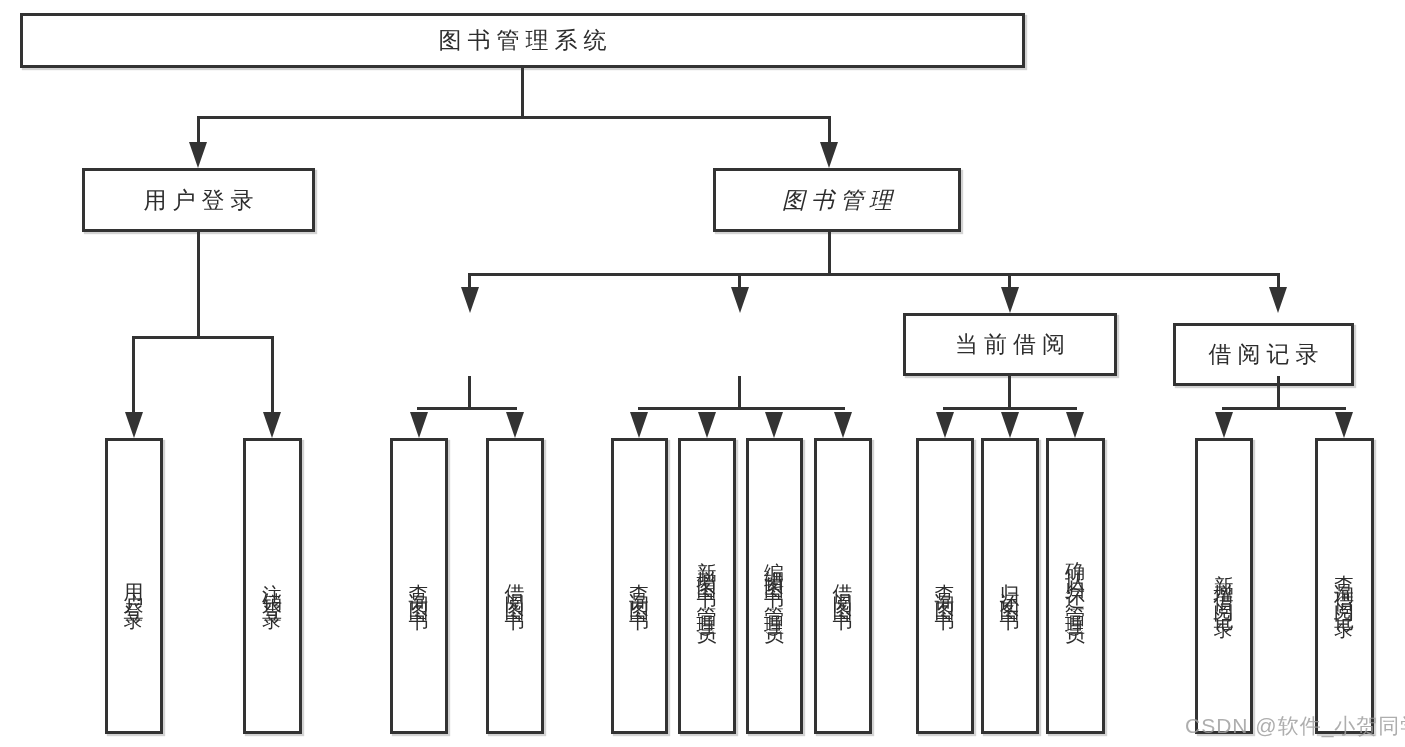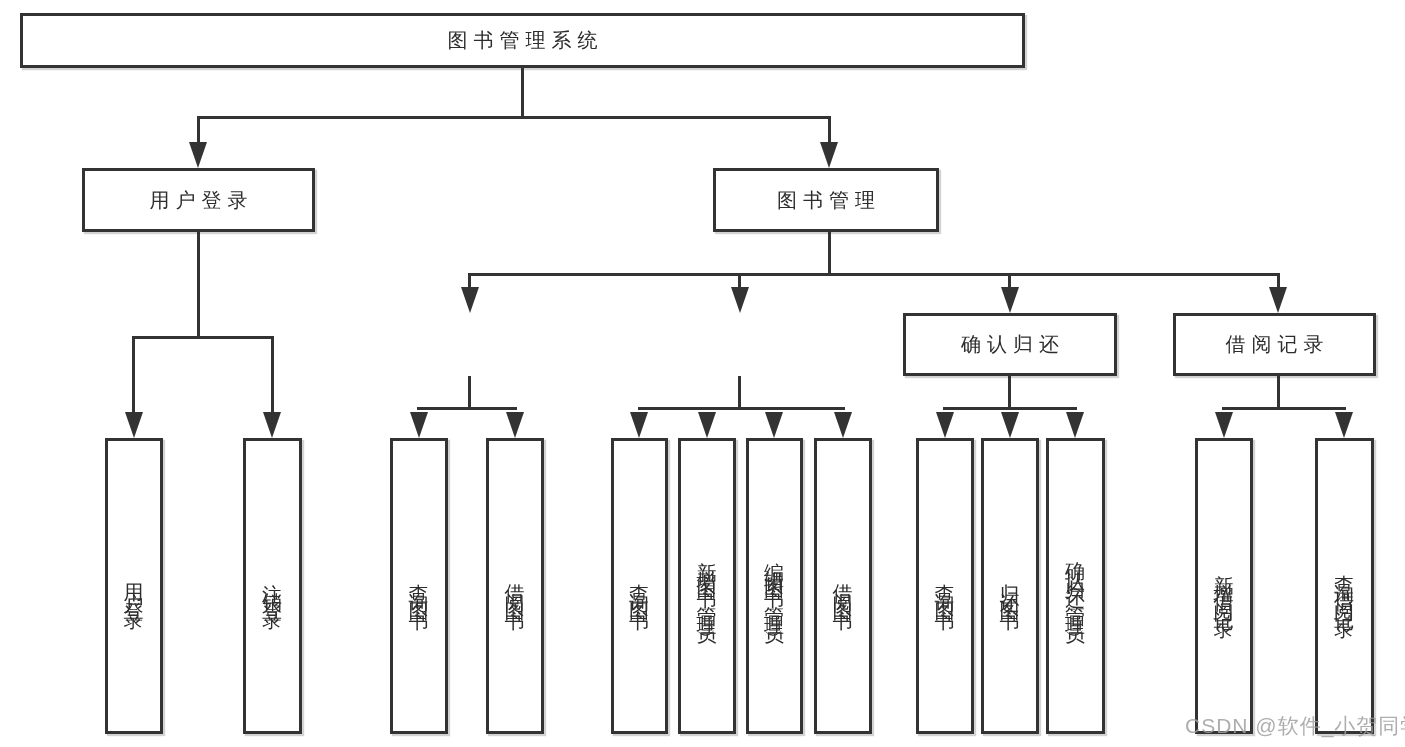--- a/index.html
+++ b/index.html
@@ -26,21 +26,21 @@
     position: absolute;
     background: var(--box-bg);
     border: 3px solid var(--box-border);
     color: var(--text);
     display: flex;
     align-items: center;
     justify-content: center;
     box-shadow: 2px 2px 1px rgba(130,130,130,0.35);
   }
   .hbox {
-    font-size: 20px;
+    font-size: 23px;
     letter-spacing: 6px;
     text-indent: 6px;
     white-space: nowrap;
   }
   .vbox {
     writing-mode: vertical-rl;
     font-size: 20px;
     letter-spacing: 9px;
     line-height: 1;
   }
@@ -77,42 +77,42 @@
   <div class="box hbox" style="left:20px; top:13px; width:1005px; height:55px;">图书管理系统</div>
 
   <div class="vline" style="left:521px; top:68px; height:50px;"></div>
   <div class="hline" style="left:197px; top:116px; width:634px;"></div>
   <div class="vline" style="left:197px; top:118px; height:28px;"></div>
   <div class="arrow" style="left:189px; top:142px;"></div>
   <div class="vline" style="left:828px; top:118px; height:28px;"></div>
   <div class="arrow" style="left:820px; top:142px;"></div>
 
   <div class="box hbox" style="left:82px; top:168px; width:233px; height:64px;">用户登录</div>
-  <div class="box hbox" style="left:713px; top:168px; width:226px; height:64px;">图书管理</div>
+  <div class="box hbox" style="left:713px; top:168px; width:248px; height:64px;font-style:italic;">图书管理</div>
 
   <div class="vline" style="left:197px; top:232px; height:106px;"></div>
   <div class="hline" style="left:132px; top:336px; width:142px;"></div>
   <div class="vline" style="left:132px; top:338px; height:76px;"></div>
   <div class="arrow" style="left:125px; top:412px;"></div>
   <div class="vline" style="left:271px; top:338px; height:76px;"></div>
   <div class="arrow" style="left:263px; top:412px;"></div>
 
   <div class="vline" style="left:828px; top:232px; height:44px;"></div>
   <div class="hline" style="left:468px; top:273px; width:812px;"></div>
   <div class="vline" style="left:468px; top:276px; height:14px;"></div>
   <div class="arrow" style="left:461px; top:287px;"></div>
   <div class="vline" style="left:738px; top:276px; height:14px;"></div>
   <div class="arrow" style="left:731px; top:287px;"></div>
   <div class="vline" style="left:1008px; top:276px; height:14px;"></div>
   <div class="arrow" style="left:1001px; top:287px;"></div>
   <div class="vline" style="left:1277px; top:276px; height:14px;"></div>
   <div class="arrow" style="left:1269px; top:287px;"></div>
 
-  <div class="box hbox" style="left:903px; top:313px; width:214px; height:63px;">确认归还</div>
-  <div class="box hbox" style="left:1173px; top:313px; width:203px; height:63px;">借阅记录</div>
+  <div class="box hbox" style="left:903px; top:313px; width:214px; height:63px;">当前借阅</div>
+  <div class="box hbox" style="left:1173px; top:323px; width:181px; height:63px;">借阅记录</div>
 
   <div class="vline" style="left:468px; top:376px; height:34px;"></div>
   <div class="hline" style="left:417px; top:407px; width:100px;"></div>
   <div class="arrow" style="left:410px; top:412px;"></div>
   <div class="arrow" style="left:506px; top:412px;"></div>
 
   <div class="vline" style="left:738px; top:376px; height:34px;"></div>
   <div class="hline" style="left:638px; top:407px; width:207px;"></div>
   <div class="arrow" style="left:630px; top:412px;"></div>
   <div class="arrow" style="left:698px; top:412px;"></div>

